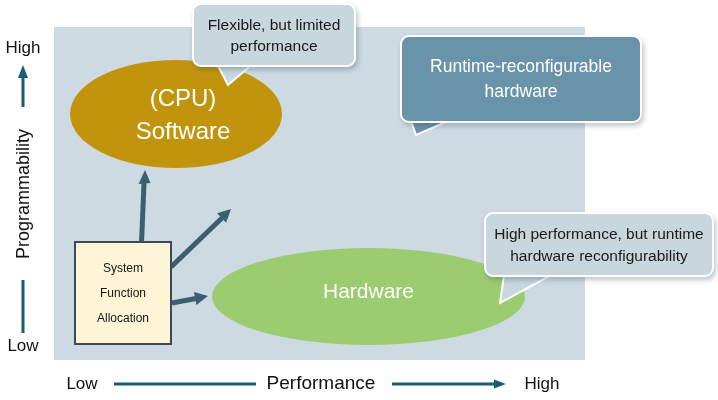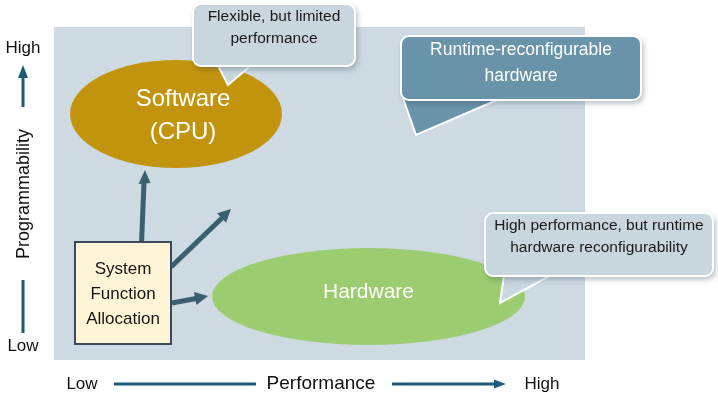--- a/index.html
+++ b/index.html
@@ -18,32 +18,32 @@
                     font-size:21px;line-height:23.5px;}
   .ellipse-hardware .lines{position:relative;top:-6px;}
   .ellipse-drp{left:210px;top:83px;width:286px;height:171px;background:#154596;
                border:2.5px solid #0c2a55;z-index:12;font-size:40px;box-sizing:border-box;}
 
   
   .overlay{position:absolute;left:0;top:0;width:718px;height:400px;z-index:30;pointer-events:none;}
 
   
   .callout{position:absolute;border:2px solid #ffffff;border-radius:9px;z-index:40;
-           display:flex;flex-direction:column;align-items:center;
+           display:flex;flex-direction:column;align-items:center;justify-content:center;
            text-align:center;box-shadow:2px 3px 5px rgba(50,70,85,0.3);box-sizing:border-box;}
   .callout-light{background:#c8d6de;color:#1a1a1a;font-size:15.5px;}
   .callout-software{left:192px;top:3px;width:164px;height:64px;line-height:21.5px;}
-  .callout-drp{left:400px;top:35px;width:242px;height:66px;background:#6893a8;color:#ffffff;
+  .callout-drp{left:400px;top:35px;width:242px;height:88px;background:#6893a8;color:#ffffff;
                font-size:17.5px;line-height:25.5px;}
   .callout-hardware{left:484px;top:212px;width:230px;height:65px;line-height:22px;}
 
   
   .alloc{position:absolute;left:74px;top:241px;width:98px;height:104px;background:#fdf5d6;
          border:2px solid #3a4a58;z-index:40;display:flex;flex-direction:column;align-items:center;
-         justify-content:center;text-align:center;font-size:17px;line-height:25px;color:#161616;
+         justify-content:center;text-align:center;font-size:12px;line-height:25px;color:#161616;
          box-sizing:border-box;}
 
   
   .axis-label{position:absolute;color:#111111;text-align:center;z-index:5;}
   .y-high{left:2px;top:38px;width:42px;font-size:17px;}
   .y-low{left:2px;top:336px;width:42px;font-size:17px;}
   .y-title{left:-61px;top:183px;width:170px;height:22px;font-size:18px;
            transform:rotate(-90deg);}
   .x-low{left:61px;top:374px;width:42px;font-size:17px;}
   .x-title{left:262px;top:372px;width:118px;font-size:19px;}
@@ -57,22 +57,22 @@
   <div class="plot"></div>
 
   <div class="axis-label y-high">High</div>
   <div class="axis-label y-title">Programmability</div>
   <div class="axis-label y-low">Low</div>
   <div class="axis-label x-low">Low</div>
   <div class="axis-label x-title">Performance</div>
   <div class="axis-label x-high">High</div>
 
   <div class="ellipse ellipse-software">
+    <div>(CPU)</div>
     <div>Software</div>
-    <div>(CPU)</div>
   </div>
 
   <div class="ellipse ellipse-hardware">
     <div class="lines">
       <div>Hardware</div>
     </div>
   </div>
 
 
   <svg class="overlay" viewBox="0 0 718 400">

